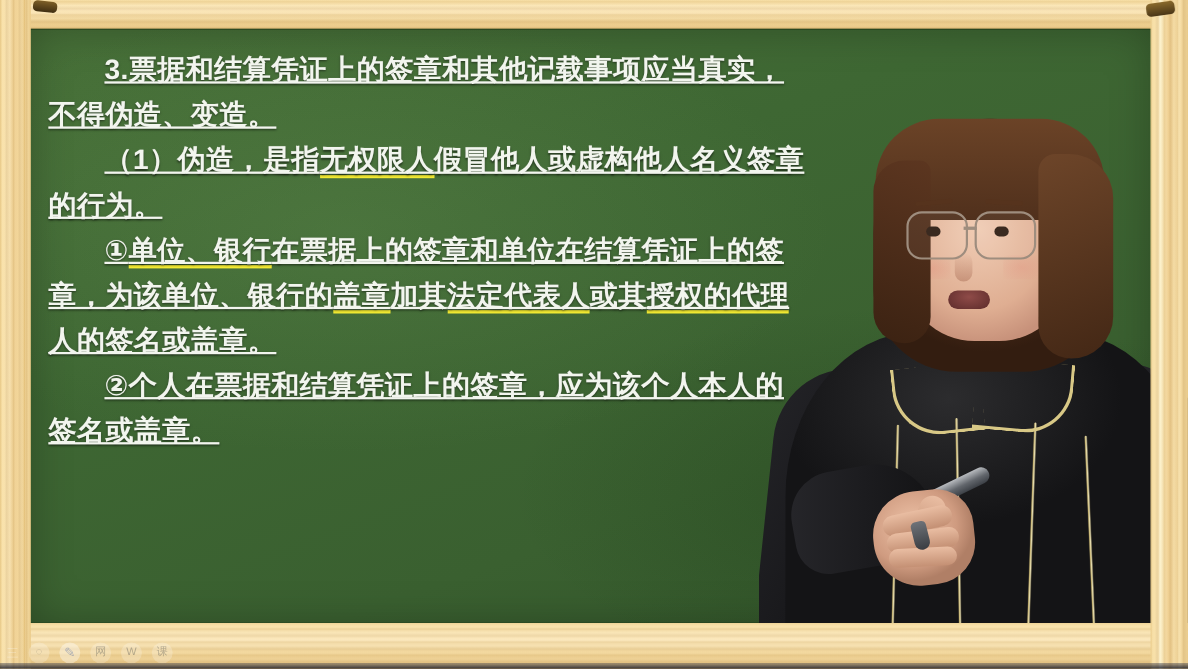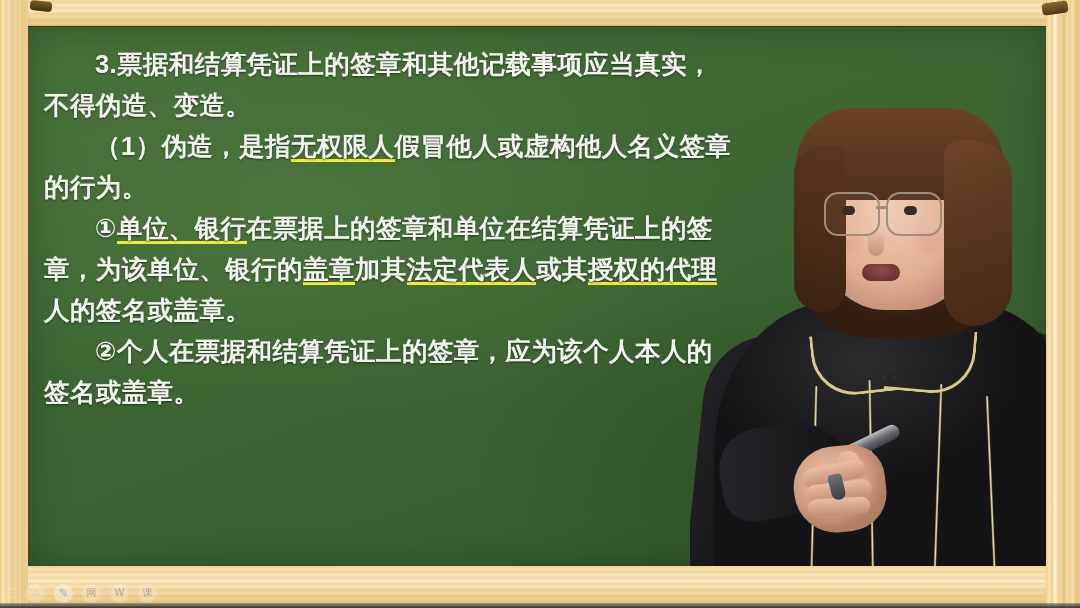--- a/index.html
+++ b/index.html
@@ -88,20 +88,21 @@
     width: 712px;
     color: #f2f5ee;
     font-size: 25.5px;
     line-height: 41px;
     letter-spacing: 0.4px;
     font-weight: 700;
     text-shadow:
       0 1px 2px rgba(0,0,0,0.55),
       0 0 1px rgba(255,255,255,0.35);
     white-space: pre-wrap;
+    text-decoration: underline;
   }
   .para { margin: 0 0 0 0; }
   .indent { display:inline-block; width:2em; }
 
   .hl {
     position: relative;
     display: inline;
     background-image: linear-gradient(to top, #f2ea33 0, #f2ea33 3px, transparent 3px);
     background-repeat: no-repeat;
     background-position: 0 100%;

